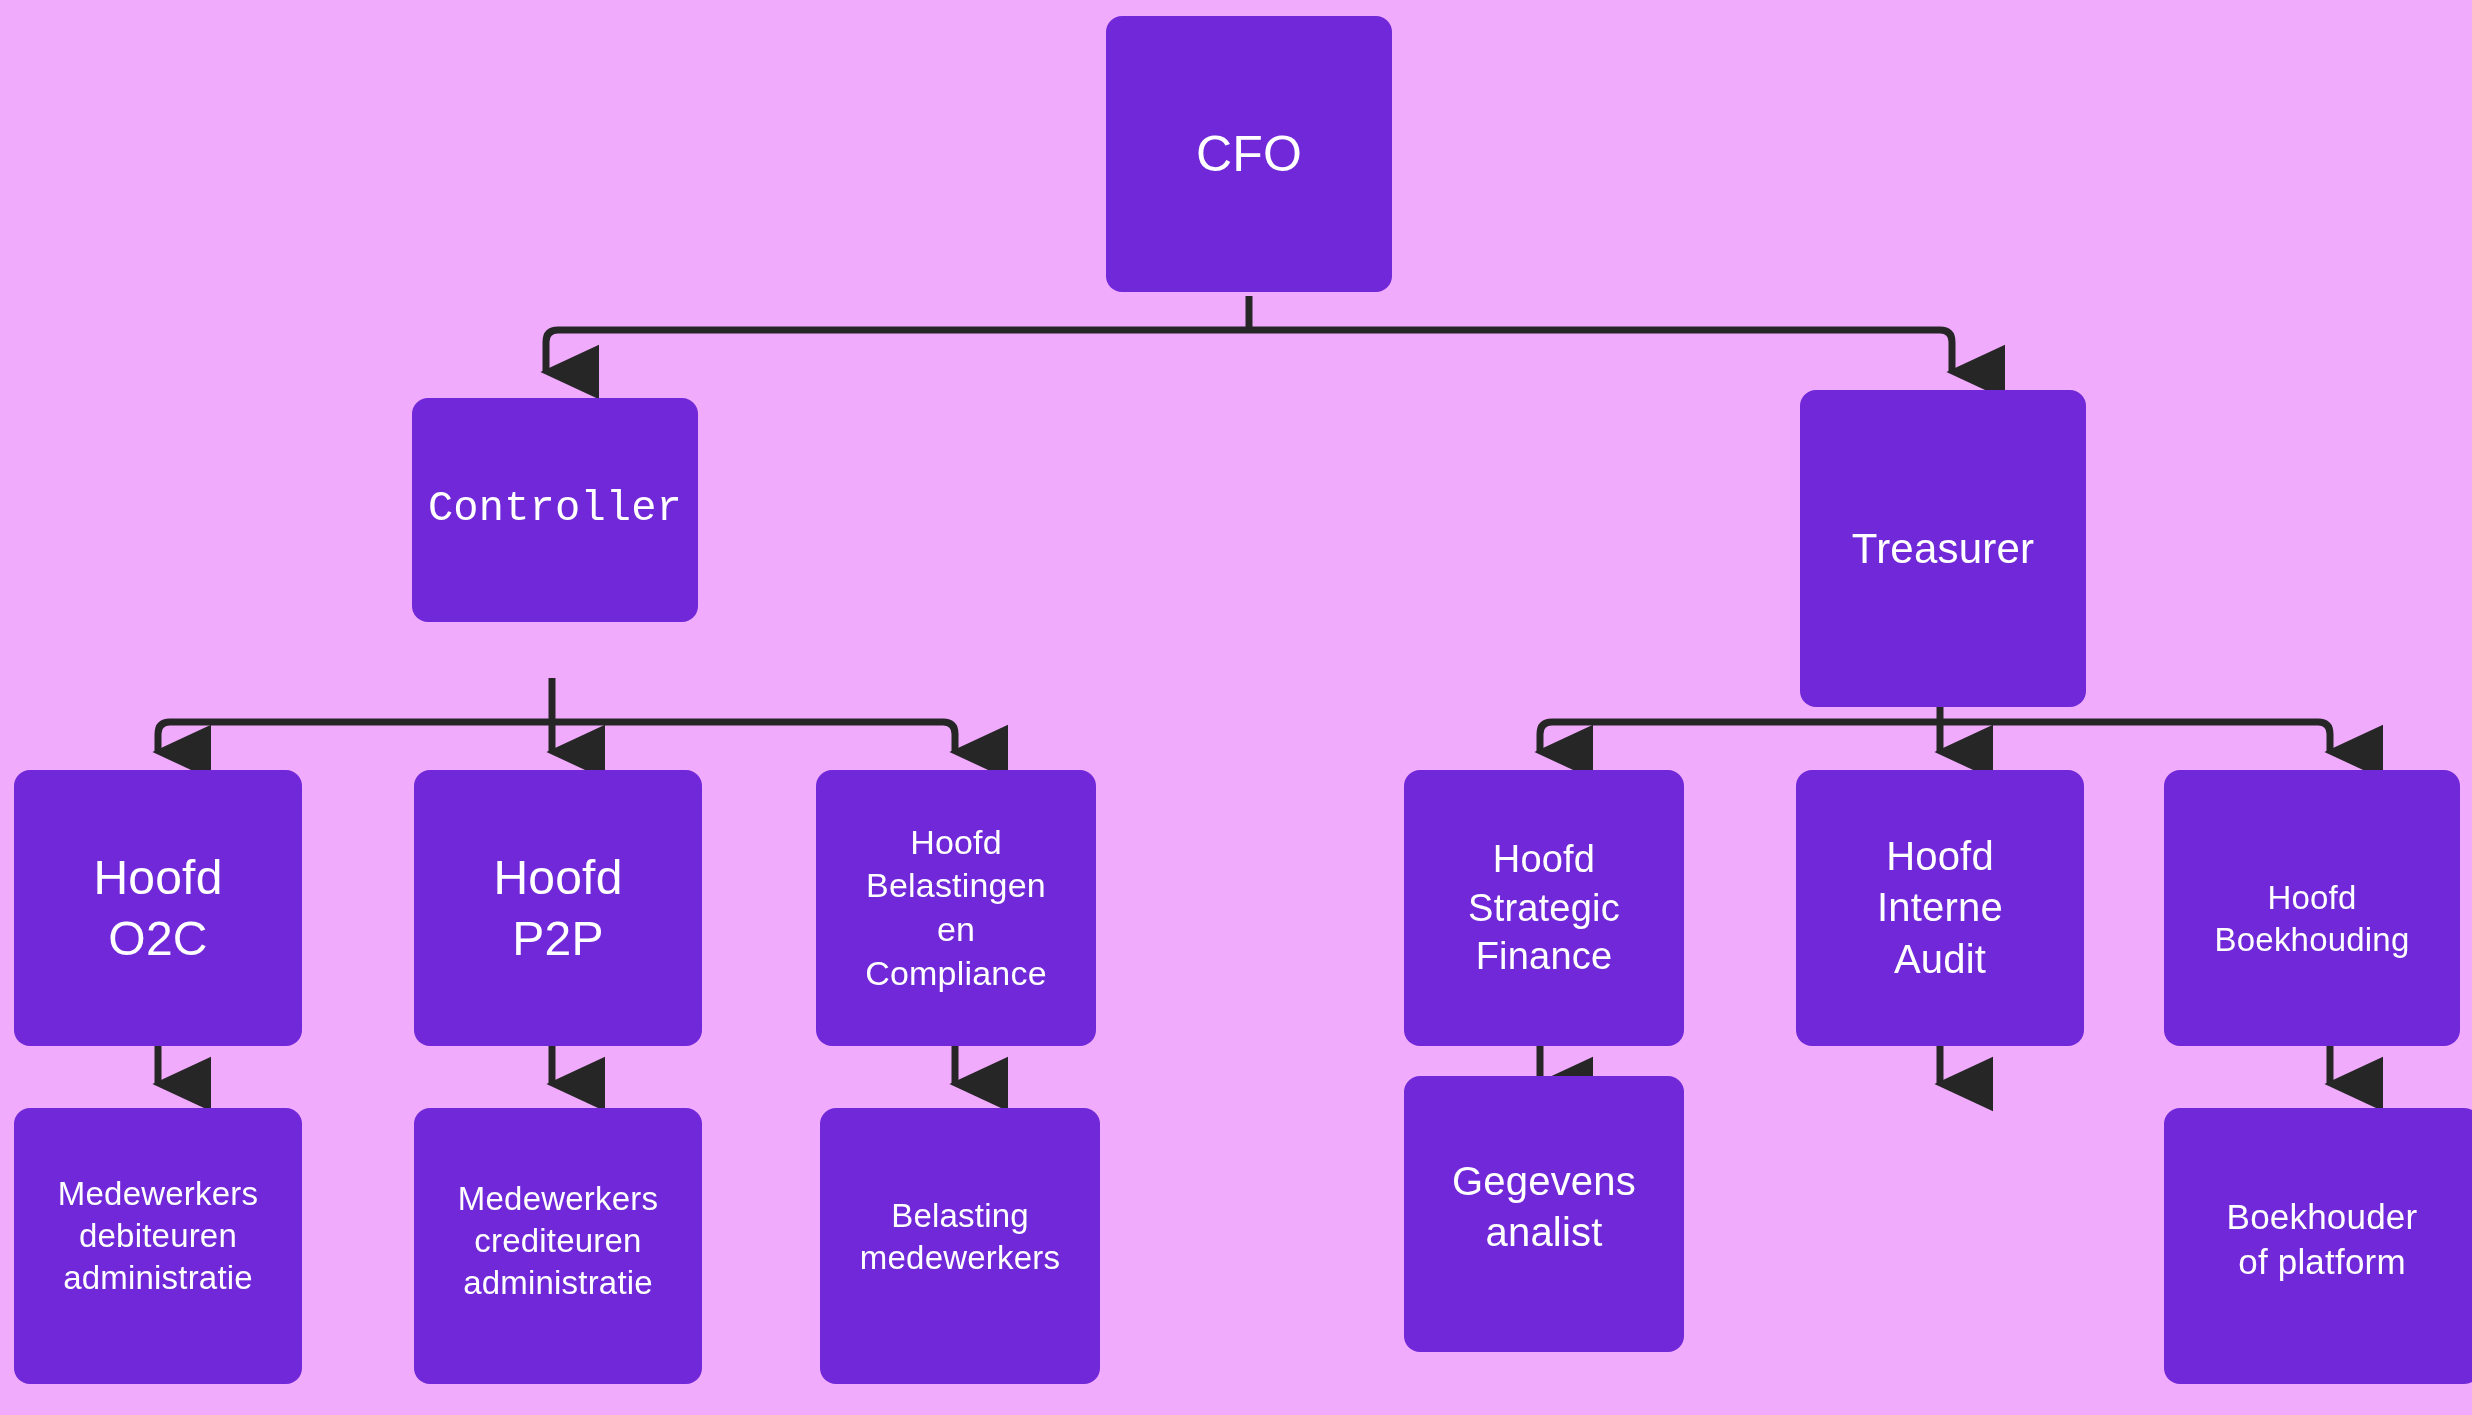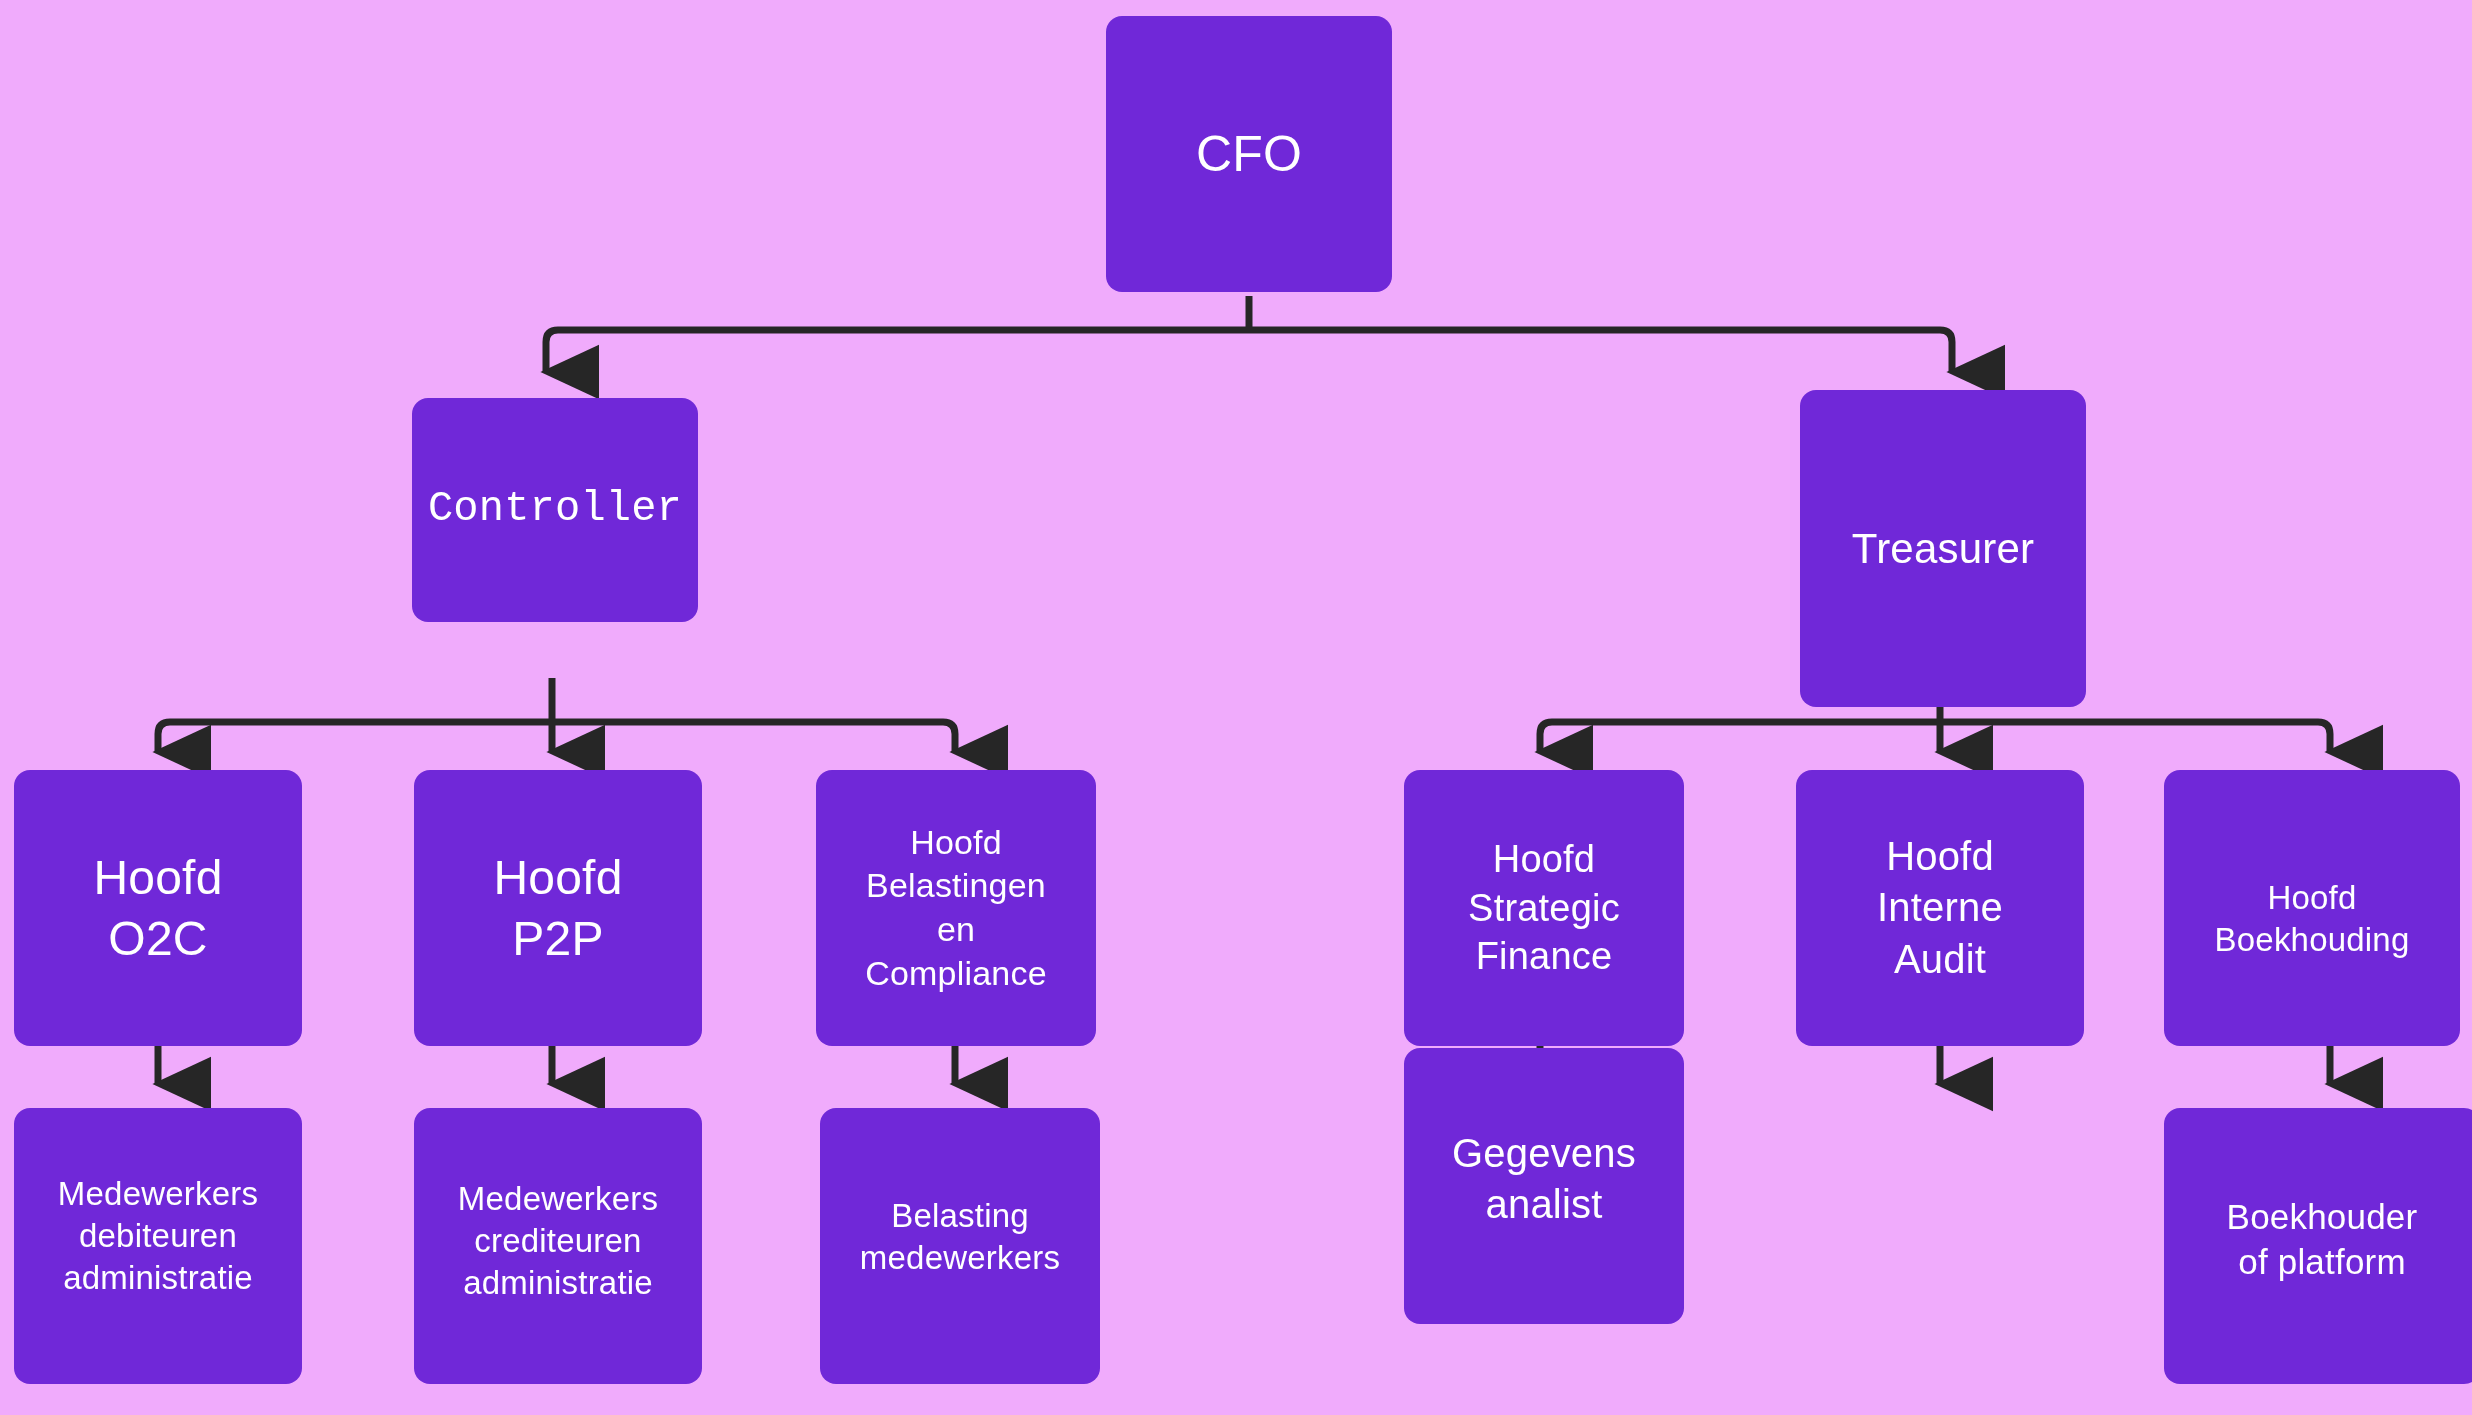--- a/index.html
+++ b/index.html
@@ -134,21 +134,21 @@
   </div>
   <div class="node" style="left:414px; top:1108px; width:288px; height:276px; font-size:33px; align-items:center; padding-bottom:16px;">
     <span class="node-label">Medewerkers
 crediteuren
 administratie</span>
   </div>
   <div class="node" style="left:820px; top:1108px; width:280px; height:276px; font-size:33px; align-items:center; padding-bottom:24px;">
     <span class="node-label">Belasting
 medewerkers</span>
   </div>
-  <div class="node" style="left:1404px; top:1048px; width:280px; height:276px; font-size:40px; align-items:center; padding-bottom:20px;">
+  <div class="node" style="left:1404px; top:1076px; width:280px; height:276px; font-size:40px; align-items:center; padding-bottom:20px;">
     <span class="node-label">Gegevens
 analist</span>
   </div>
   <div class="node" style="left:2164px; top:1108px; width:316px; height:276px; font-size:35px; align-items:center; padding-bottom:18px;">
     <span class="node-label">Boekhouder
 of platform</span>
   </div>
 
 </div>
 

